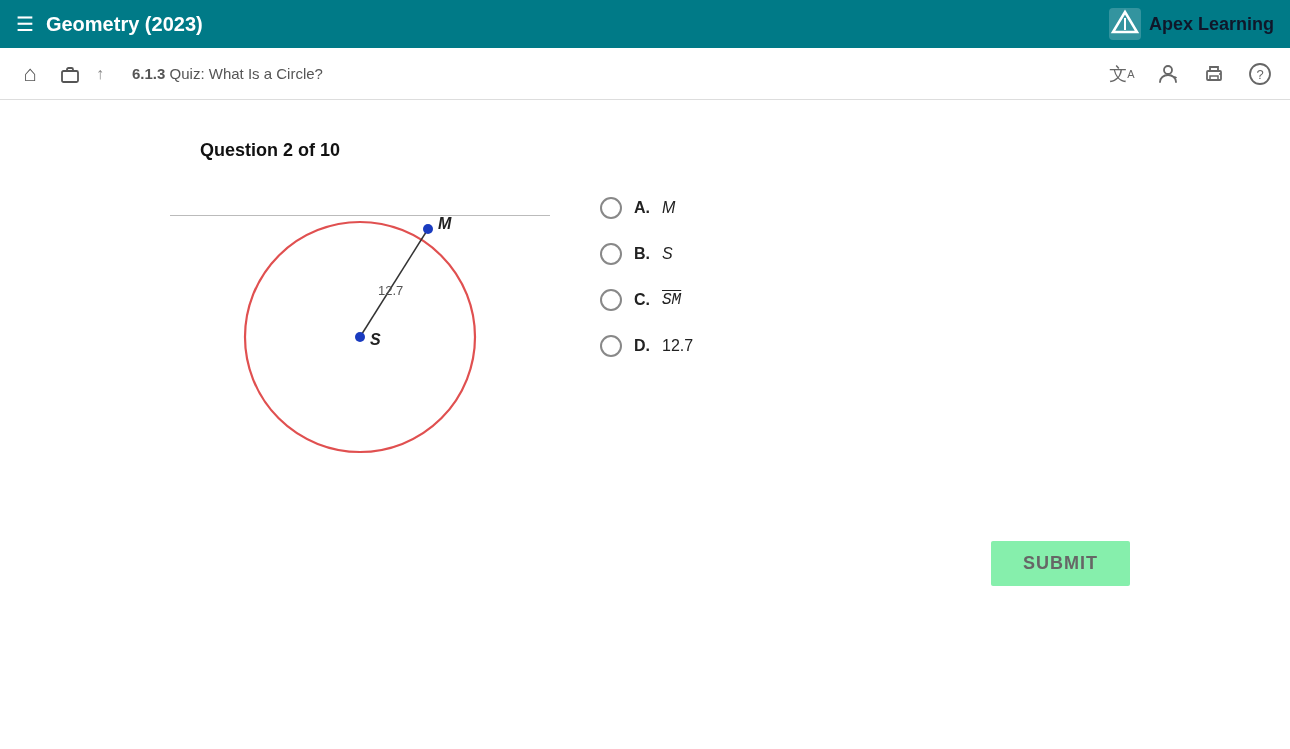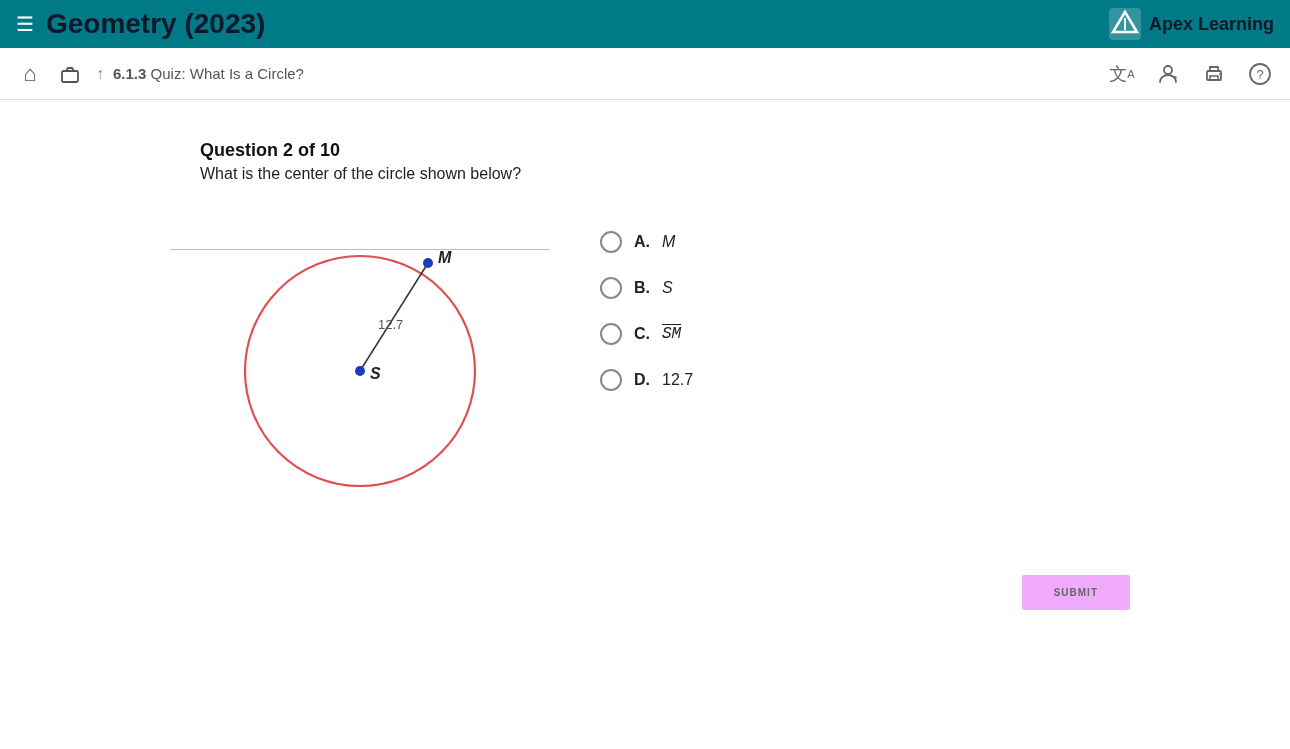--- a/index.html
+++ b/index.html
@@ -14,21 +14,21 @@
       align-items: center;
       justify-content: space-between;
       padding: 0 16px;
     }
     .top-header-left {
       display: flex;
       align-items: center;
       gap: 12px;
     }
     .hamburger-icon { font-size: 20px; cursor: pointer; }
-    .course-title { font-size: 28px; font-weight: bold; color: #0f172a; }
+    .course-title { font-size: 20px; font-weight: bold; color: #ffffff; }
     .apex-logo {
       display: flex;
       align-items: center;
       gap: 8px;
       color: #0f172a;
       font-size: 18px;
       font-weight: bold;
     }
     .apex-logo-icon {
       width: 32px;
@@ -81,21 +81,21 @@
     .main-content {
       background: white;
       margin: 0;
       padding: 40px 80px 40px 200px;
       height: calc(749px - 100px);
       overflow-y: auto;
     }
     .question-header {
       font-size: 18px;
       font-weight: bold;
-      margin-bottom: 4px;
+      margin-bottom: 16px;
       color: #111;
     }
     .question-text {
       font-size: 16px;
       color: #222;
       margin-bottom: 28px;
     }
 
     
     .question-body {
@@ -141,25 +141,25 @@
     }
 
     
     .submit-area {
       margin-top: 60px;
       display: flex;
       justify-content: flex-end;
       padding-right: 80px;
     }
     .submit-btn {
-      background: #f0abfc;
+      background: #86efac;
       color: #666;
       border: none;
       padding: 12px 32px;
-      font-size: 10px;
+      font-size: 18px;
       font-weight: bold;
       letter-spacing: 1px;
       cursor: pointer;
       border-radius: 2px;
     }
   </style>
 </head>
 <body>
 
 <div class="top-header">
@@ -181,21 +181,21 @@
   <div class="sub-header-left">
     <span class="icon-btn home-icon">⌂</span>
     <span class="icon-btn briefcase-icon">
       <svg width="22" height="22" viewBox="0 0 22 22" fill="none" xmlns="http://www.w3.org/2000/svg">
         <rect x="3" y="8" width="16" height="11" rx="1.5" stroke="#555" stroke-width="1.8"></rect>
         <path d="M8 8V6.5C8 5.67 8.67 5 9.5 5h3C13.33 5 14 5.67 14 6.5V8" stroke="#555" stroke-width="1.8"></path>
       </svg>
     </span>
     <div class="sub-header-nav">
       <span style="color:#888;font-size:16px;">↑</span>
-      <span style="margin-left:5px;"><span class="quiz-title">6.1.3</span> <span>Quiz:</span> <span>What Is a Circle?</span></span>
+      <span style="margin-left:24px;"><span class="quiz-title">6.1.3</span> <span>Quiz:</span> <span>What Is a Circle?</span></span>
     </div>
   </div>
   <div class="sub-header-right">
     <span class="icon-btn" style="font-size:18px;">文<sub style="font-size:11px;">A</sub></span>
     <span class="icon-btn">
       <svg width="24" height="24" viewBox="0 0 24 24" fill="none">
         <circle cx="12" cy="8" r="4" stroke="#666" stroke-width="1.8"></circle>
         <path d="M4 20c0-4 3.6-7 8-7s8 3 8 7" stroke="#666" stroke-width="1.8" stroke-linecap="round"></path>
         <path d="M18 15c1 0 2 .4 2.5 1" stroke="#666" stroke-width="1.5"></path>
       </svg>
@@ -212,21 +212,20 @@
       <svg width="24" height="24" viewBox="0 0 24 24" fill="none">
         <circle cx="12" cy="12" r="10" stroke="#666" stroke-width="1.8"></circle>
         <text x="12" y="17" text-anchor="middle" font-size="13" fill="#666" font-family="Arial">?</text>
       </svg>
     </span>
   </div>
 </div>
 
 <div class="main-content">
   <div class="question-header">Question 2 of 10</div>
-  <div class="question-text">What is the center of the circle shown below?</div>
 
   <div class="question-body">
 
     <div style="position:relative; width:320px; flex-shrink:0;">
       
       <div style="position:absolute; top:38px; left:-30px; right:-30px; height:1px; background:#bbb;"></div>
       <svg width="320" height="300" viewBox="0 0 320 300" xmlns="http://www.w3.org/2000/svg">
 
         <circle cx="160" cy="160" r="115" fill="none" stroke="#e05050" stroke-width="2.2"></circle>
 

